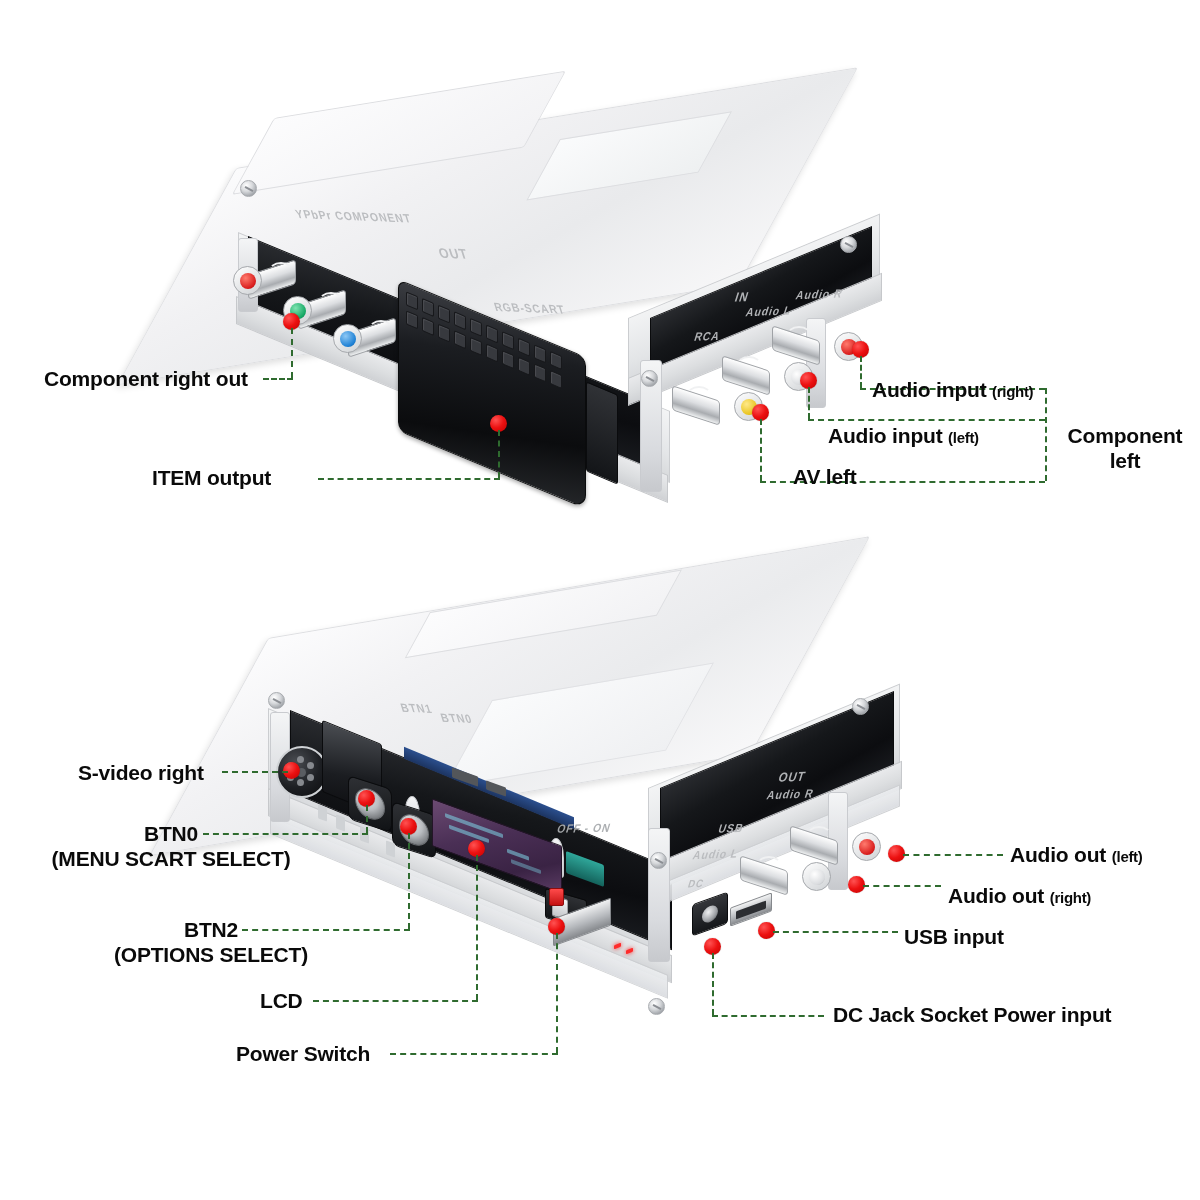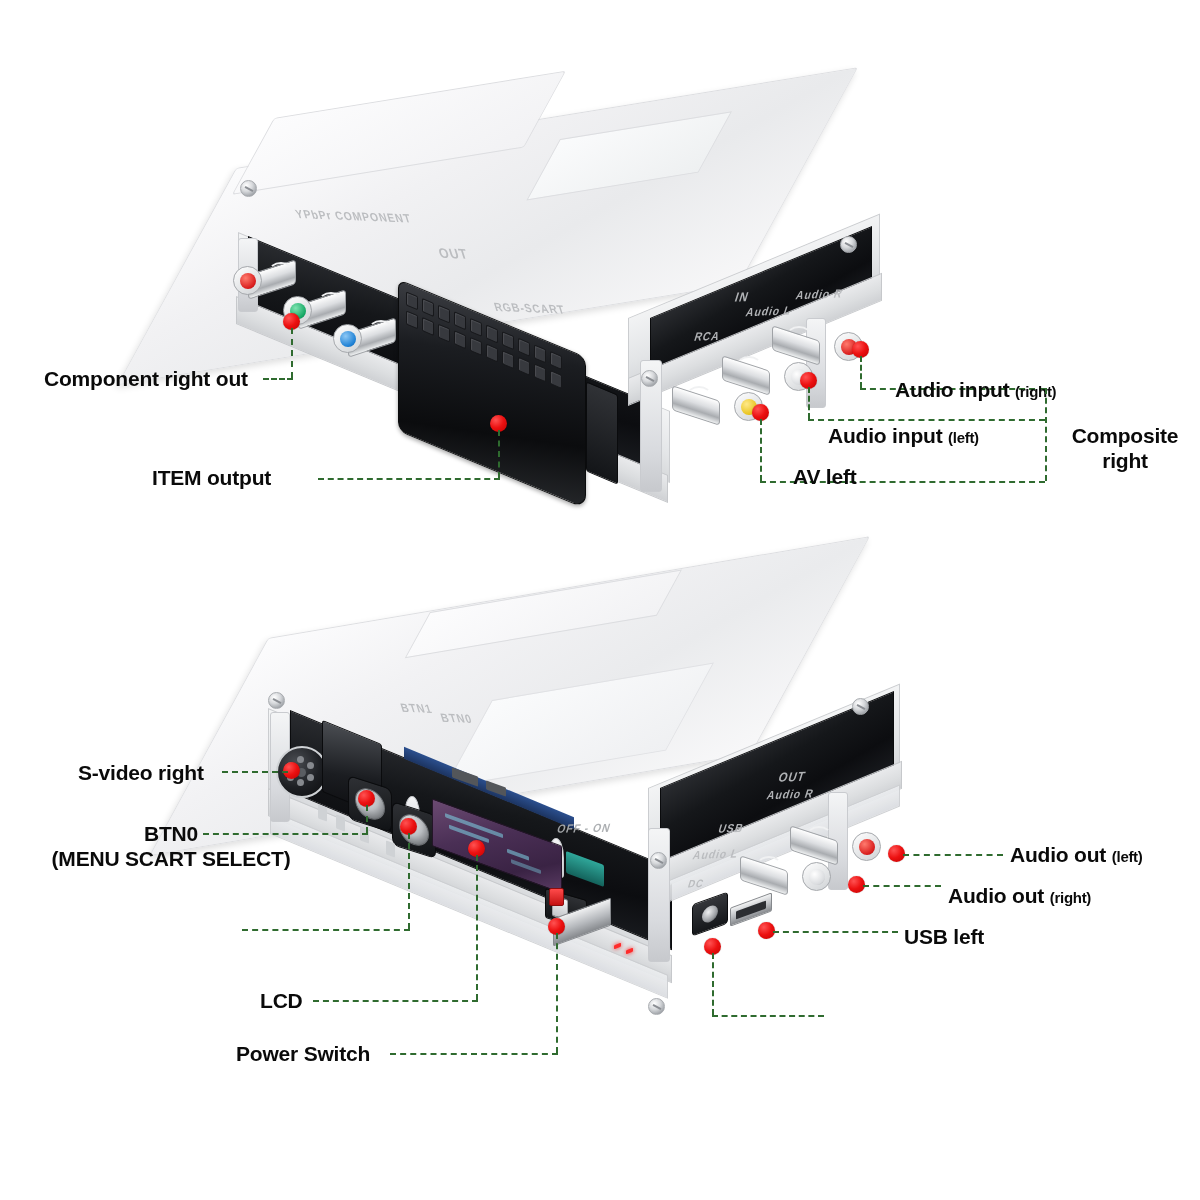--- a/index.html
+++ b/index.html
@@ -285,42 +285,42 @@
   <div class="lbl" style="left:44px;top:367px;">Component right out</div>
 
   <div class="dot" style="left:490px;top:415px;"></div>
   <div class="dash-v" style="left:498px;top:430px;height:48px;"></div>
   <div class="dash-h" style="left:318px;top:478px;width:182px;"></div>
   <div class="lbl" style="left:152px;top:466px;">ITEM output</div>
 
   <div class="dot" style="left:852px;top:341px;"></div>
   <div class="dash-v" style="left:860px;top:356px;height:32px;"></div>
   <div class="dash-h" style="left:860px;top:388px;width:185px;"></div>
-  <div class="lbl" style="left:872px;top:378px;margin-left:23px;">
+  <div class="lbl" style="left:872px;top:378px;">
     <span>Audio input</span>
     <span class="sub">(right)</span>
   </div>
 
   <div class="dot" style="left:800px;top:372px;"></div>
   <div class="dash-v" style="left:808px;top:387px;height:32px;"></div>
   <div class="dash-h" style="left:808px;top:419px;width:237px;"></div>
   <div class="lbl" style="left:828px;top:424px;">
     <span>Audio input</span>
     <span class="sub">(left)</span>
   </div>
 
   <div class="dot" style="left:752px;top:404px;"></div>
   <div class="dash-v" style="left:760px;top:419px;height:62px;"></div>
   <div class="dash-h" style="left:760px;top:481px;width:285px;"></div>
   <div class="lbl" style="left:793px;top:465px;">AV left</div>
 
   <div class="dash-v" style="left:1045px;top:388px;height:93px;"></div>
   <div class="lbl ctr" style="left:1055px;top:424px;width:140px;">
-    <span>Composite</span><br>
-    <span>right</span>
+    <span>Component</span><br>
+    <span>left</span>
   </div>
 
   <div class="device" style="left:0;top:560px;width:1200px;height:640px;">
 
     <div style="position:absolute;left:268px;top:78px;width:600px;height:196px;
                 transform:skewY(-9.6deg) skewX(-31deg);transform-origin:left top;
                 background:linear-gradient(152deg,#fcfcfd 0%,#f2f2f4 30%,#eaebed 62%,#f8f8f9 100%);
                 border:1px solid #dcdde0;border-radius:3px;
                 box-shadow:0 3px 7px rgba(0,0,0,.13);"></div>
     <div style="position:absolute;left:430px;top:52px;width:250px;height:40px;
@@ -449,20 +449,24 @@
   <div class="dash-v" style="left:366px;top:805px;height:28px;"></div>
   <div class="dash-h" style="left:203px;top:833px;width:165px;"></div>
   <div class="lbl two" style="left:46px;top:822px;width:250px;text-align:center;">
     <span>BTN0</span><br>
     <span>(MENU SCART SELECT)</span>
   </div>
 
   <div class="dot" style="left:400px;top:818px;"></div>
   <div class="dash-v" style="left:408px;top:833px;height:96px;"></div>
   <div class="dash-h" style="left:242px;top:929px;width:168px;"></div>
+  <div class="lbl two" style="left:86px;top:918px;width:250px;text-align:center;">
+    <span>BTN2</span><br>
+    <span>(OPTIONS SELECT)</span>
+  </div>
 
   <div class="dot" style="left:468px;top:840px;"></div>
   <div class="dash-v" style="left:476px;top:855px;height:145px;"></div>
   <div class="dash-h" style="left:313px;top:1000px;width:165px;"></div>
   <div class="lbl" style="left:260px;top:989px;">LCD</div>
 
   <div class="dot" style="left:548px;top:918px;"></div>
   <div class="dash-v" style="left:556px;top:933px;height:120px;"></div>
   <div class="dash-h" style="left:390px;top:1053px;width:168px;"></div>
   <div class="lbl" style="left:236px;top:1042px;">Power Switch</div>
@@ -476,19 +480,20 @@
 
   <div class="dot" style="left:848px;top:876px;"></div>
   <div class="dash-h" style="left:863px;top:885px;width:78px;"></div>
   <div class="lbl" style="left:948px;top:884px;">
     <span>Audio out</span>
     <span class="sub">(right)</span>
   </div>
 
   <div class="dot" style="left:758px;top:922px;"></div>
   <div class="dash-h" style="left:773px;top:931px;width:125px;"></div>
-  <div class="lbl" style="left:904px;top:925px;">USB left</div>
+  <div class="lbl" style="left:904px;top:925px;">USB input</div>
 
   <div class="dot" style="left:704px;top:938px;"></div>
   <div class="dash-v" style="left:712px;top:953px;height:62px;"></div>
   <div class="dash-h" style="left:712px;top:1015px;width:112px;"></div>
+  <div class="lbl" style="left:833px;top:1003px;">DC Jack Socket Power input</div>
 
 </div>
 
 </body></html>

